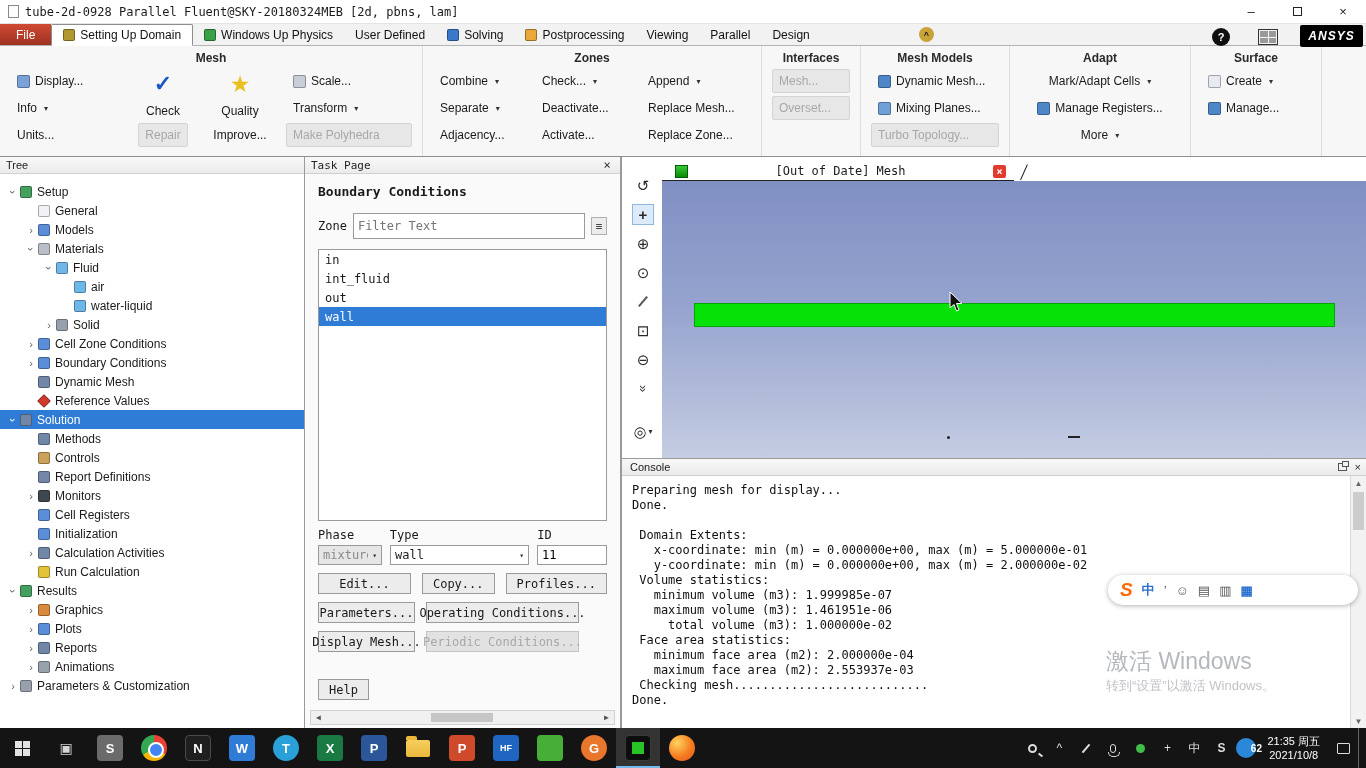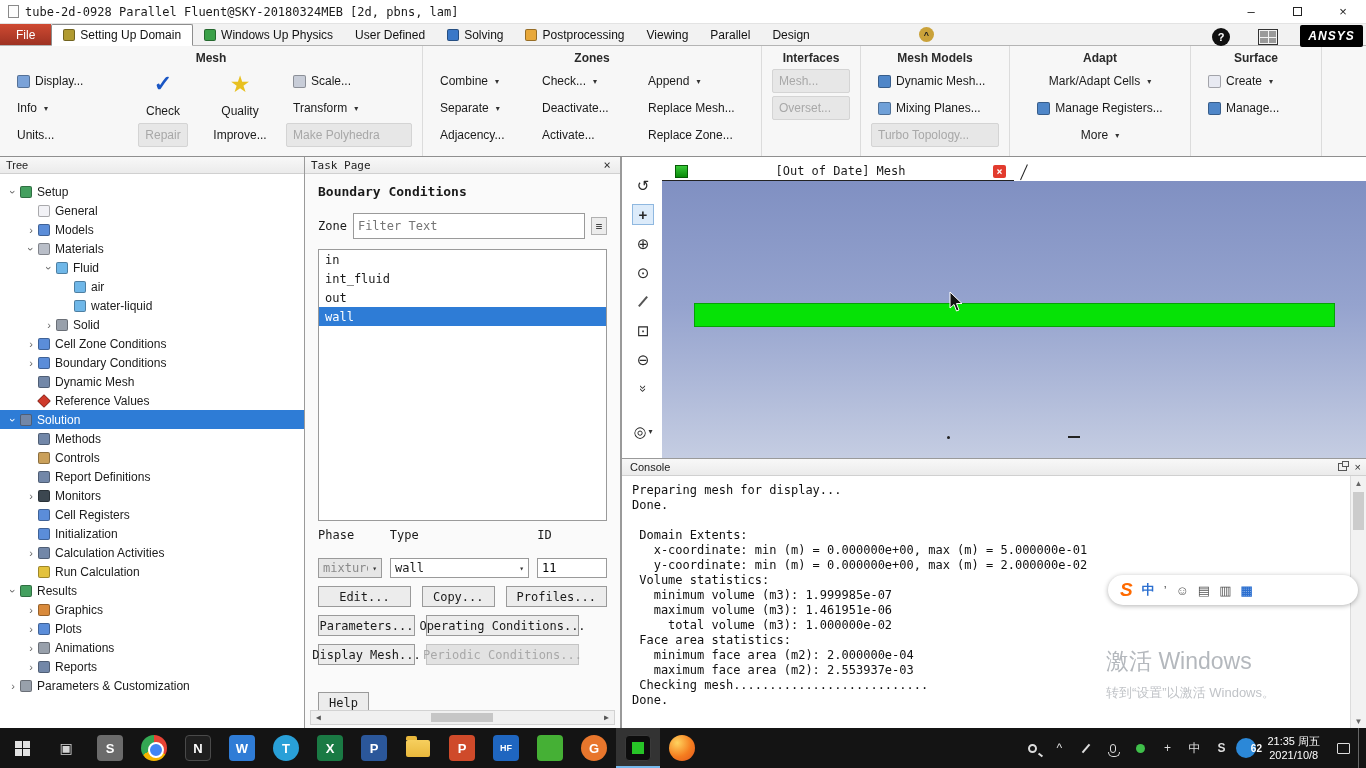--- a/index.html
+++ b/index.html
@@ -68,21 +68,21 @@
   .tp-close { margin-left:auto; width:14px; text-align:center; color:#333; font-size:12px; }
   .tp-body { padding:10px 13px 0 13px; }
   .tp-title { font-weight:bold; font-size:13px; margin-bottom:14px; }
   .zone-row { display:flex; align-items:center; margin-bottom:10px; gap:6px; }
   .tp-input { flex:1; height:19px; border:1px solid #9a9a9a; font-family:"DejaVu Sans Mono",monospace; font-size:12px; padding:12px 4px; background:#fff; }
   .filter-btn { width:16px; height:18px; border:1px solid #b0b0b0; background:#ececec; font-size:11px; display:flex; align-items:center; justify-content:center; color:#444; }
   .zone-list { height:272px; background:#fff; border:1px solid #9a9a9a; margin-bottom:7px; overflow:hidden; }
   .zitem { height:19px; display:flex; align-items:center; padding:0 6px; font-size:12px; }
   .zitem.sel { background:#2e7cd6; color:#fff; }
   .frow { display:flex; gap:8px; align-items:center; }
-  .flabels { margin-bottom:16px; font-size:12px; }
+  .flabels { margin-bottom:3px; font-size:12px; }
   .fl-phase{width:64px;} .fl-type{width:140px;} .fl-id{width:70px;}
   .combo { height:20px; border:1px solid #9a9a9a; background:#fff; display:flex; align-items:center; padding:0 4px; font-size:12px; gap:4px; }
   .combo .cv { flex:1; overflow:hidden; }
   .combo .crt { margin-left:auto; }
   .combo.dis { background:#e6e6e6; color:#8a8a8a; }
   .id-input { width:70px; height:20px; border:1px solid #9a9a9a; font-family:"DejaVu Sans Mono",monospace; font-size:12px; padding:0 4px; background:#fff; }
   .btnrow { display:flex; gap:11px; margin-top:8px; }
   .tp-btn { height:21px; background:#ececec; border:1px solid #9a9a9a; font-family:"DejaVu Sans Mono",monospace; font-size:12px; padding:0 10px; display:flex; align-items:center; justify-content:center; white-space:nowrap; }
   .tp-btn.dis { color:#a8a8a8; background:#e2e2e2; border-color:#c4c4c4; }
   .w97{width:97px;} .w153{width:153px;}
@@ -121,21 +121,21 @@
   .cs-arrow { position:absolute; left:0; width:15px; height:14px; display:flex; align-items:center; justify-content:center; font-size:8px; color:#666; }
   .cs-thumb { position:absolute; left:2px; top:16px; width:11px; height:38px; background:#cccccc; }
 
   
   .imebar { position:absolute; left:486px; top:116px; width:250px; height:30px; background:#fff; border-radius:15px; box-shadow:0 1px 5px rgba(0,0,0,.3); display:flex; align-items:center; gap:9px; padding:0 12px; }
   .slogo { color:#ff6a00; font-weight:bold; font-style:italic; font-size:19px; }
   .imeic { font-size:13px; color:#555; }
   .imeic.b { color:#2b6fd0; font-weight:bold; }
   .watermark { position:absolute; left:484px; top:187px; color:#b4b8bd; pointer-events:none; }
   .wm1 { font-size:23px; }
-  .wm2 { font-size:13px; color:#c0c3c7; margin-top:7px; }
+  .wm2 { font-size:13px; color:#c0c3c7; }
 
   
   .taskbar { position:absolute; left:0; bottom:0; width:1366px; height:40px; background:#141414; display:flex; align-items:stretch; color:#e8e8e8; }
   .tb { width:44px; display:flex; align-items:center; justify-content:center; flex:none; }
   .tb.active { background:#333; box-shadow:inset 0 -2px 0 #76b9ed; }
   .winlogo { display:grid; grid-template-columns:7px 7px; grid-template-rows:7px 7px; gap:1px; }
   .winlogo i { background:#e2e2e2; }
   .tvglyph { font-size:14px; color:#d5d5d5; }
   .appsq { width:26px; height:26px; border-radius:4px; display:flex; align-items:center; justify-content:center; color:#fff; font-weight:bold; font-size:13px; }
   .sq-sogou{background:#6b6b6b;} .sq-dark{background:#1f1f1f; border:1px solid #4a4a4a;}
@@ -516,27 +516,27 @@
           <span class="ti c12"></span>
           <span>Graphics</span>
         </div>
       <div class="trow l1">
           <span class="exp c"></span>
           <span class="ti c3"></span>
           <span>Plots</span>
         </div>
       <div class="trow l1">
           <span class="exp c"></span>
+          <span class="ti c7"></span>
+          <span>Reports</span>
+        </div>
+      <div class="trow l1">
+          <span class="exp c"></span>
           <span class="ti c6"></span>
           <span>Animations</span>
-        </div>
-      <div class="trow l1">
-          <span class="exp c"></span>
-          <span class="ti c7"></span>
-          <span>Reports</span>
         </div>
       <div class="trow l0">
           <span class="exp c"></span>
           <span class="ti c6"></span>
           <span>Parameters &amp; Customization</span>
         </div>
     </div>
   </div>
 
   <div class="task-panel">

